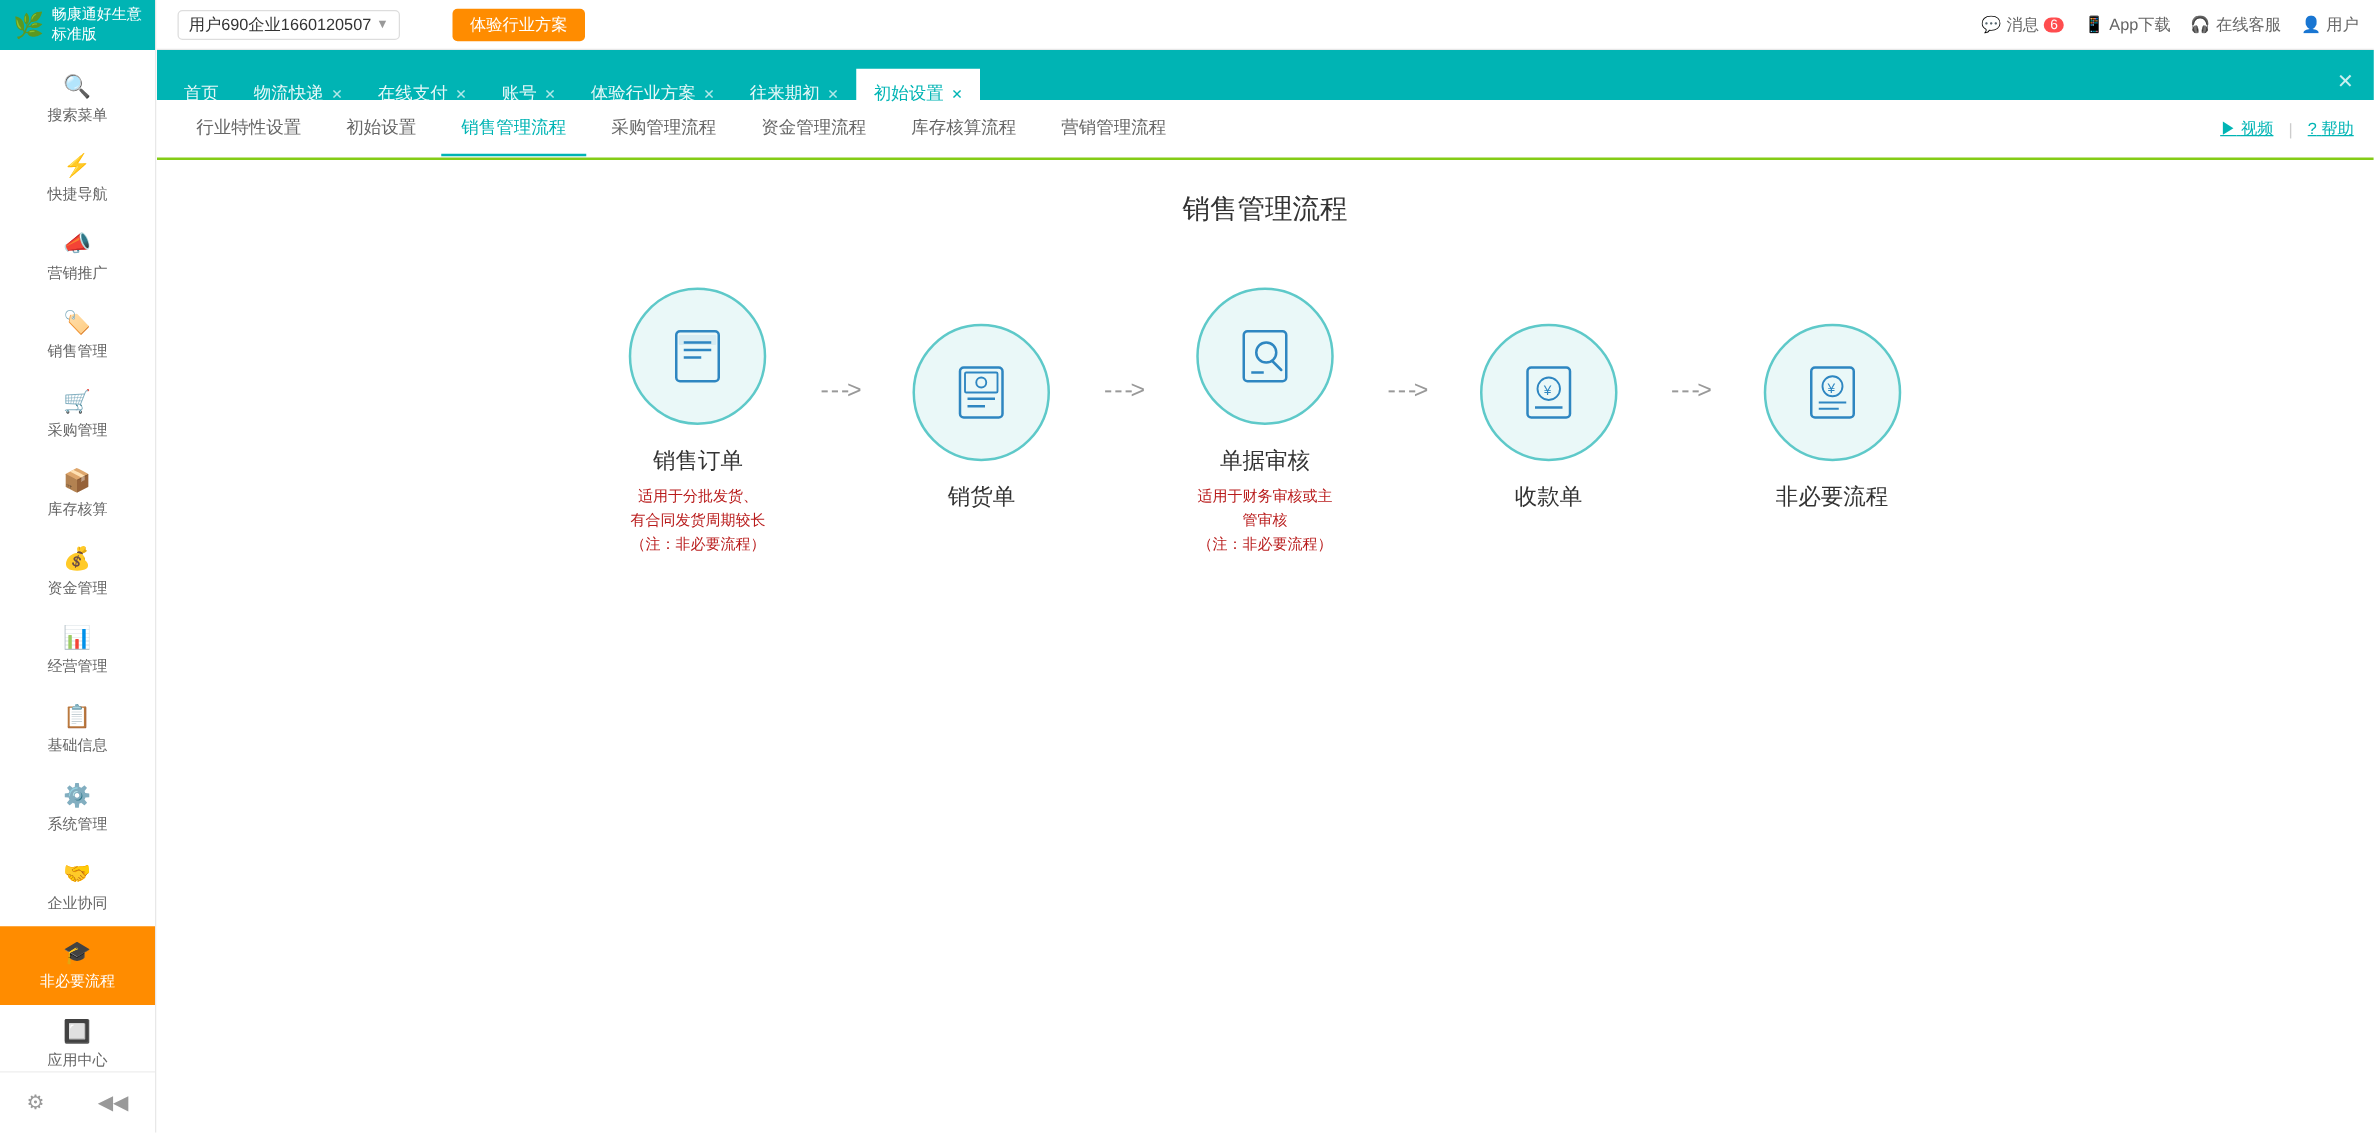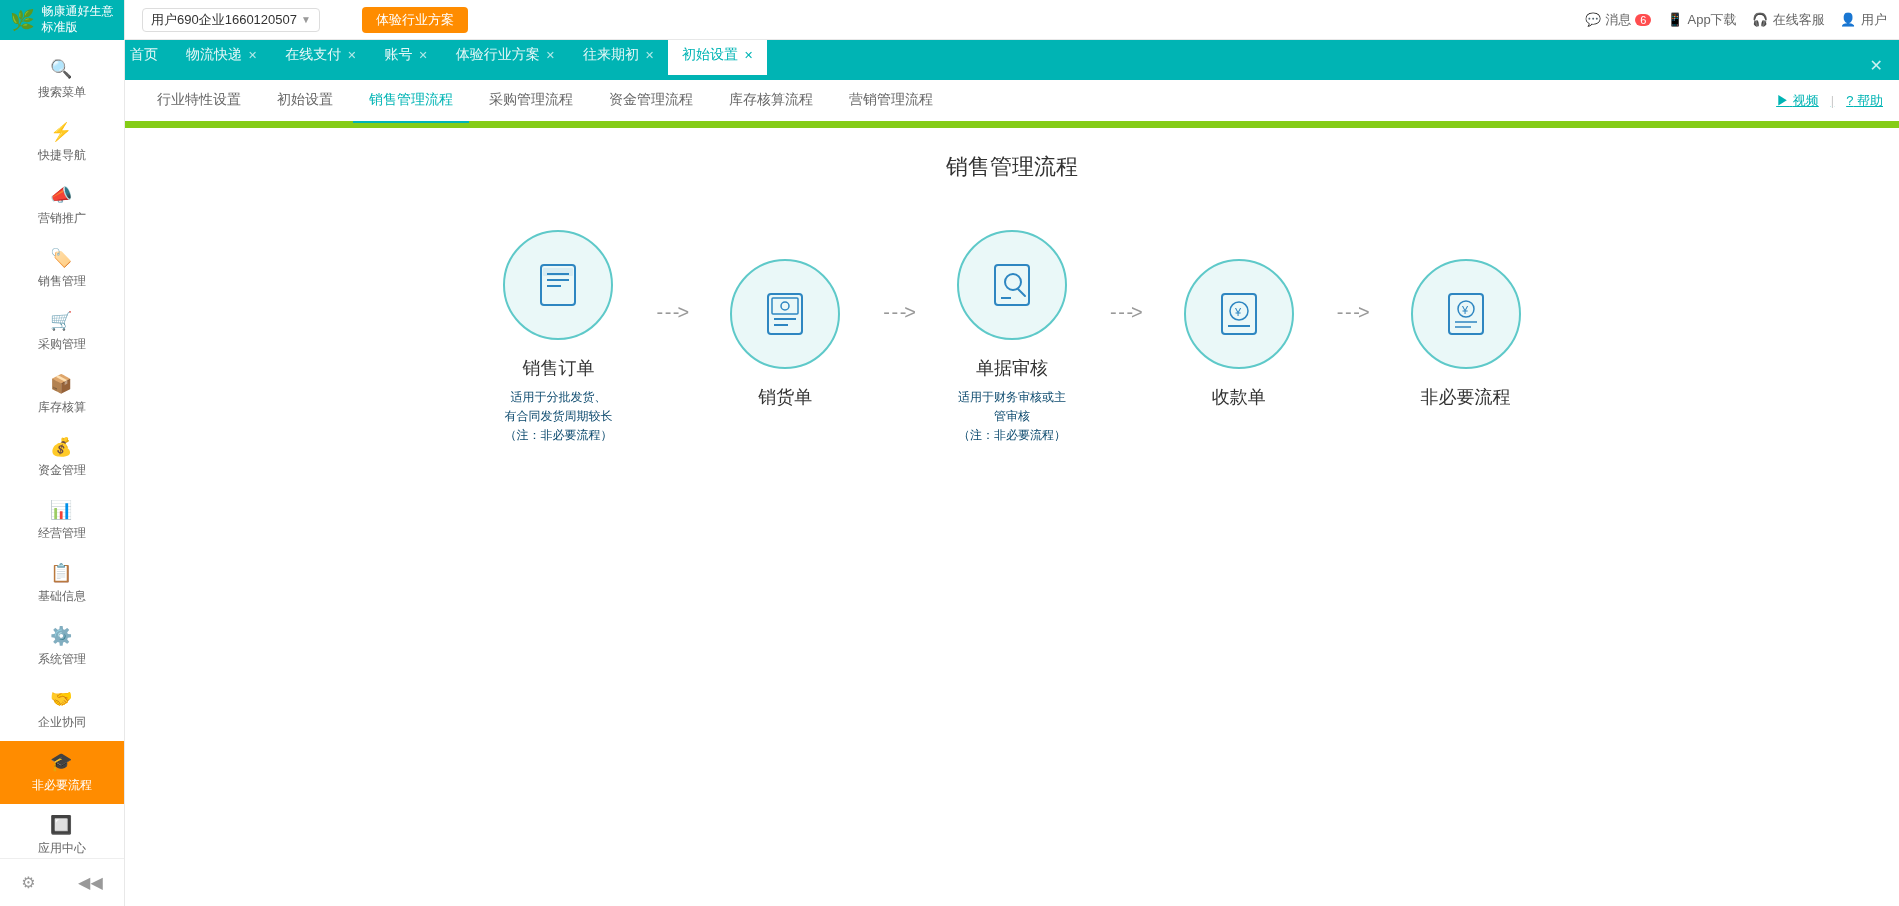--- a/index.html
+++ b/index.html
@@ -34,24 +34,24 @@
     }
     .top-bar-right { display: flex; align-items: center; gap: 16px; font-size: 13px; color: #666; }
     .top-bar-right .item { display: flex; align-items: center; gap: 4px; cursor: pointer; }
     .badge { background: #ff4d4f; color: #fff; border-radius: 10px; padding: 0 5px; font-size: 11px; }
 
     
     .nav-tabs {
       height: 40px;
       background: #00b4b4;
       display: flex;
-      align-items: flex-end;
-      padding: 5px 8px;
+      align-items: flex-start;
+      padding: 15px 8px;
       position: fixed;
-      top: 40px; left: 108px; right: 0;
+      top: 40px; left: 125px; right: 0;
       z-index: 99;
     }
     .nav-tab {
       display: flex; align-items: center; gap: 4px;
       padding: 0 14px; height: 40px;
       color: rgba(255,255,255,0.9); cursor: pointer;
       font-size: 14px; white-space: nowrap;
     }
     .nav-tab.active { background: #fff; color: #00b4b4; }
     .nav-tab .close-x { font-size: 11px; color: rgba(255,255,255,0.7); margin-left: 2px; }
@@ -100,21 +100,21 @@
       position: fixed;
       top: 80px; left: 125px; right: 0; bottom: 0;
       background: #fff;
       overflow-y: auto;
     }
 
     
     .sub-tabs {
       display: flex; align-items: center;
       padding: 0 16px;
-      border-bottom: 7px solid #84cc16;
+      border-bottom: 2px solid #84cc16;
       height: 48px;
       gap: 4px;
     }
     .sub-tab {
       padding: 12px 16px; cursor: pointer; color: #666; font-size: 14px;
       border-bottom: 2px solid transparent; white-space: nowrap;
     }
     .sub-tab.active { color: #00b4b4; border-bottom: 2px solid #00b4b4; }
     .sub-tabs-right { margin-left: auto; display: flex; align-items: center; gap: 12px; color: #00b4b4; font-size: 13px; cursor: pointer; text-decoration: underline; }
 
@@ -133,21 +133,21 @@
     }
     .flow-circle {
       width: 110px; height: 110px; border-radius: 50%;
       border: 2px solid #5ec9c9;
       background: #eaf8f8;
       display: flex; align-items: center; justify-content: center;
       margin-bottom: 16px;
     }
     .flow-circle svg { width: 50px; height: 50px; }
     .flow-step-name { font-size: 18px; color: #333; margin-bottom: 8px; text-align: center; }
-    .flow-step-desc { font-size: 12px; color: #0c4a6e; text-align: center; line-height: 1.6; }
+    .flow-step-desc { font-size: 12px; color: #b91c1c; text-align: center; line-height: 1.6; }
     .flow-arrow {
       font-size: 20px; color: #999; margin: 0 8px; padding-bottom: 50px;
       letter-spacing: -2px;
     }
   </style>
 </head>
 <body>
 
 <div class="sidebar">
   <div class="sidebar-logo">

